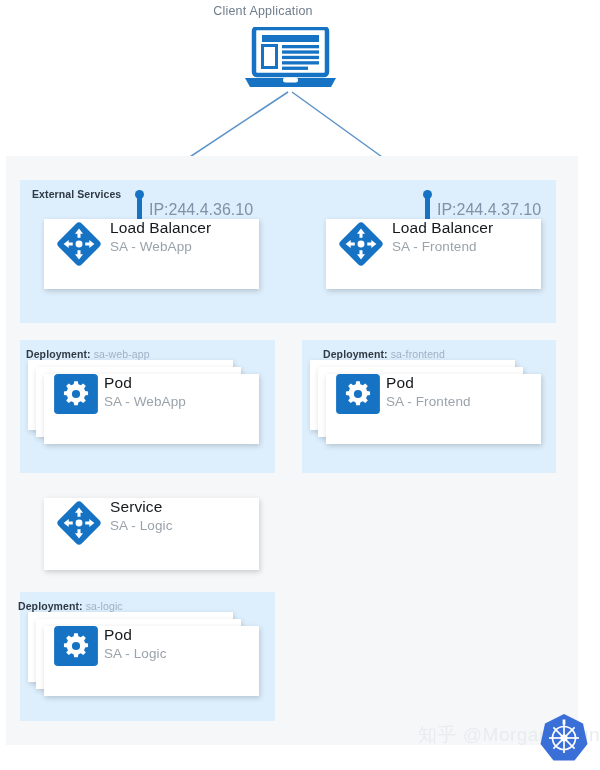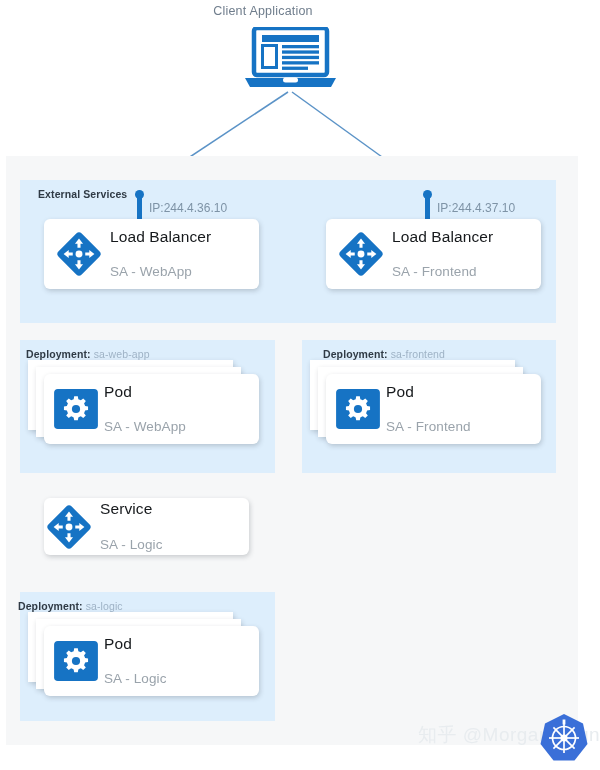--- a/index.html
+++ b/index.html
@@ -27,59 +27,59 @@
 
   
   .group{position:absolute;background:#ddeefc;}
   .group-label{
     position:absolute;font-size:10.5px;font-weight:bold;color:#2f3a45;
     white-space:nowrap;letter-spacing:.1px;
   }
   .group-label .val{font-weight:normal;color:#9fb3c6;}
 
   #grp-external{left:20px;top:180px;width:536px;height:143px;}
-  #lbl-external{left:38px;top:188px;}
+  #lbl-external{left:32px;top:188px;}
   #grp-webapp{left:20px;top:340px;width:255px;height:133px;}
   #lbl-webapp{left:26px;top:348px;text-align:right;}
   #grp-frontend{left:302px;top:340px;width:254px;height:133px;}
   #lbl-frontend{left:308px;top:348px;padding-left:15px;}
   #grp-logic{left:20px;top:592px;width:255px;height:129px;}
   #lbl-logic{left:18px;top:600px;}
 
   
   .card{
     position:absolute;background:#ffffff;
     box-shadow:1px 2px 5px rgba(40,50,60,.22);
-    display:flex;align-items:center;border-radius:6px;
+    display:flex;align-items:flex-start;
   }
   .card .icon{flex:0 0 auto;display:flex;align-items:center;justify-content:center;}
   .card .txt{margin-left:6px;line-height:1.18;}
   .card .t1{font-size:15.5px;color:#16191c;letter-spacing:.1px;}
-  .card .t2{font-size:13.5px;color:#9aa3ab;letter-spacing:.1px;margin-top:18px;}
+  .card .t2{font-size:13.5px;color:#9aa3ab;letter-spacing:.1px;margin-top:2px;}
 
   
   .ghost{
     position:absolute;background:#ffffff;
     box-shadow:1px 2px 5px rgba(40,50,60,.20);
   }
 
   
   #card-lb-web{left:44px;top:219px;width:205px;height:70px;padding-left:10px;}
   #card-lb-front{left:326px;top:219px;width:205px;height:70px;padding-left:10px;}
-  #card-service{left:44px;top:498px;width:205px;height:57px;}
+  #card-service{left:44px;top:498px;width:205px;height:72px;padding-left:10px;}
 
   #card-pod-web{left:44px;top:374px;width:205px;height:70px;padding-left:10px;}
   #card-pod-front{left:326px;top:374px;width:205px;height:70px;padding-left:10px;}
   #card-pod-logic{left:44px;top:626px;width:205px;height:70px;padding-left:10px;}
 
   
   .ipmark{position:absolute;}
   .ipmark .stem{position:absolute;left:2px;top:6px;width:5px;height:36px;background:#1673c4;border-radius:2px;}
   .ipmark .dot{position:absolute;left:0;top:0;width:9px;height:9px;border-radius:50%;background:#1673c4;}
-  .ipmark .iptext{position:absolute;left:14px;top:11px;font-size:12px;color:#7e93a6;white-space:nowrap;}
+  .ipmark .iptext{position:absolute;left:14px;top:11px;font-size:16px;color:#7e93a6;white-space:nowrap;}
   #ip-web{left:135px;top:190px;}
   #ip-front{left:423px;top:190px;}
 
   
   .watermark{
     position:absolute;left:418px;top:722px;
     font-size:19px;color:#e8ecef;white-space:nowrap;letter-spacing:.5px;
   }
   .k8s-logo{position:absolute;left:538px;top:712px;width:52px;height:52px;}
 </style>

